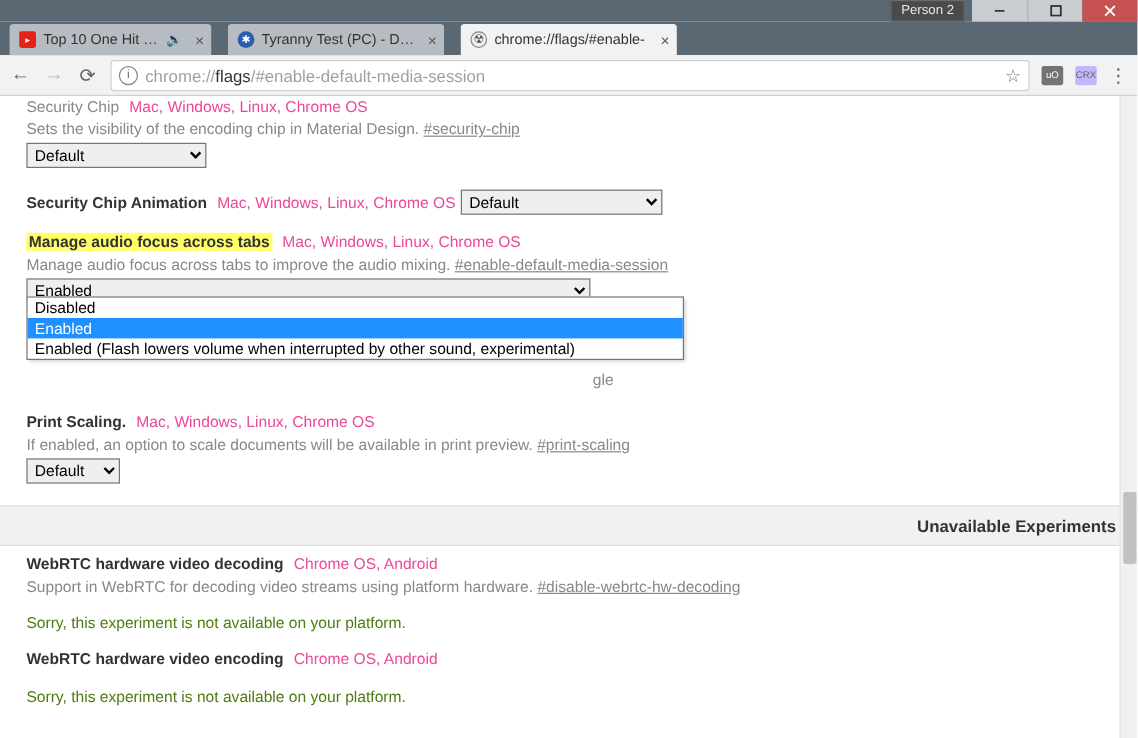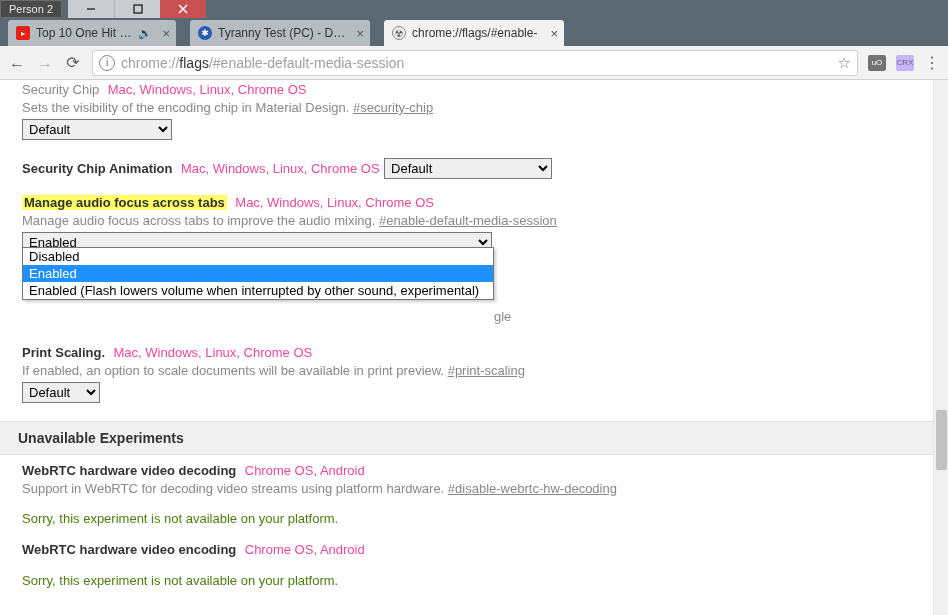--- a/index.html
+++ b/index.html
@@ -1,19 +1,19 @@
 <!DOCTYPE html>
 <html><head>
 <meta charset="utf-8">
 <style>
   * { box-sizing: border-box; margin: 0; padding: 0; font-family: "Segoe UI", Arial, sans-serif; }
   html, body { width: 948px; height: 615px; overflow: hidden; background: #fff; }
 
   
-  .titlebar { height: 18px; background: #5a6873; display: flex; }
+  .titlebar { height: 18px; background: #5a6873; display: flex; justify-content: flex-end; }
   .profile-badge { background: #4a4a4a; color: #e6e6e6; font-size: 11px; padding: 1px 8px; border: 1px solid #6a6a6a; margin-right: 6px; height: 18px; display: flex; align-items: center; }
   .win-btns { display: flex; }
   .win-btn { width: 46px; height: 18px; display: flex; align-items: center; justify-content: center; color: #222; font-size: 11px; }
   .win-btn.minimize { background: #c9cdd1; }
   .win-btn.maximize { background: #c9cdd1; border-left:1px solid #aeb3b8; }
   .win-btn.close { background: #c75050; color: #fff; }
 
   
   .tabstrip { height: 28px; background: #5a6873; display: flex; align-items: flex-end; padding-left: 8px; }
   .tab { height: 26px; background: #b6bcc2; border-top-left-radius: 3px; border-top-right-radius: 3px; margin-right: 14px; display: flex; align-items: center; padding: 0 6px 0 8px; font-size: 12px; color: #333; max-width: 180px; position: relative; }
@@ -46,24 +46,24 @@
   .flag .plat { font-size: 13px; color: #ec4899; margin-left: 4px; margin-top: 31px; }
   .flag .fdesc { font-size: 13px; color: #888; margin-top: 2px; }
   .flag .fdesc a { color: #888; text-decoration: underline; }
   .flag select { margin-top: 4px; font-size: 13px; background:#efefef; border:1px solid #767676; padding:1px 2px; }
   .flag select.wide { width: 470px; }
   .flag .sorry { font-size: 13px; color: #4d7c0f; margin-top: 15px; }
 
   .first-cut .ftitle { color:#888; font-weight:normal; }
   .first-cut { padding-top:0; }
 
-  .section-hdr { background: #f1f1f1; border-top:1px solid #e0e0e0; border-bottom:1px solid #e0e0e0; padding: 8px 18px; font-size: 14px; font-weight: bold; color:#333; margin-top:10px; }
+  .section-hdr { background: #f1f1f1; border-top:1px solid #e0e0e0; border-bottom:1px solid #e0e0e0; padding: 8px 18px; font-size: 14px; font-weight: bold; color:#333; margin-top:10px;text-align:right; }
 
   
-  .open-dd { position: absolute; left: 22px; width: 472px; background: #fff; border: 1px solid #767676; font-size: 13px; box-shadow: 2px 2px 3px rgba(0,0,0,0.2); }
+  .open-dd { position: absolute; left: 22px; width: 548px; background: #fff; border: 1px solid #767676; font-size: 13px; box-shadow: 2px 2px 3px rgba(0,0,0,0.2); }
   .open-dd .opt { padding: 1px 6px; color:#000; cursor:default; }
   .open-dd .opt.sel { background: #1e90ff; color: #fff; }
 
   .scrollbar { position:absolute; right:0; top:0; width:15px; height:100%; background:#f0f0f0; border-left:1px solid #e4e4e4; }
   .scrollbar .thumb { position:absolute; left:2px; width:11px; background:#c1c1c1; border-radius:2px; }
 </style>
 </head>
 <body>
 
 <div class="titlebar">

